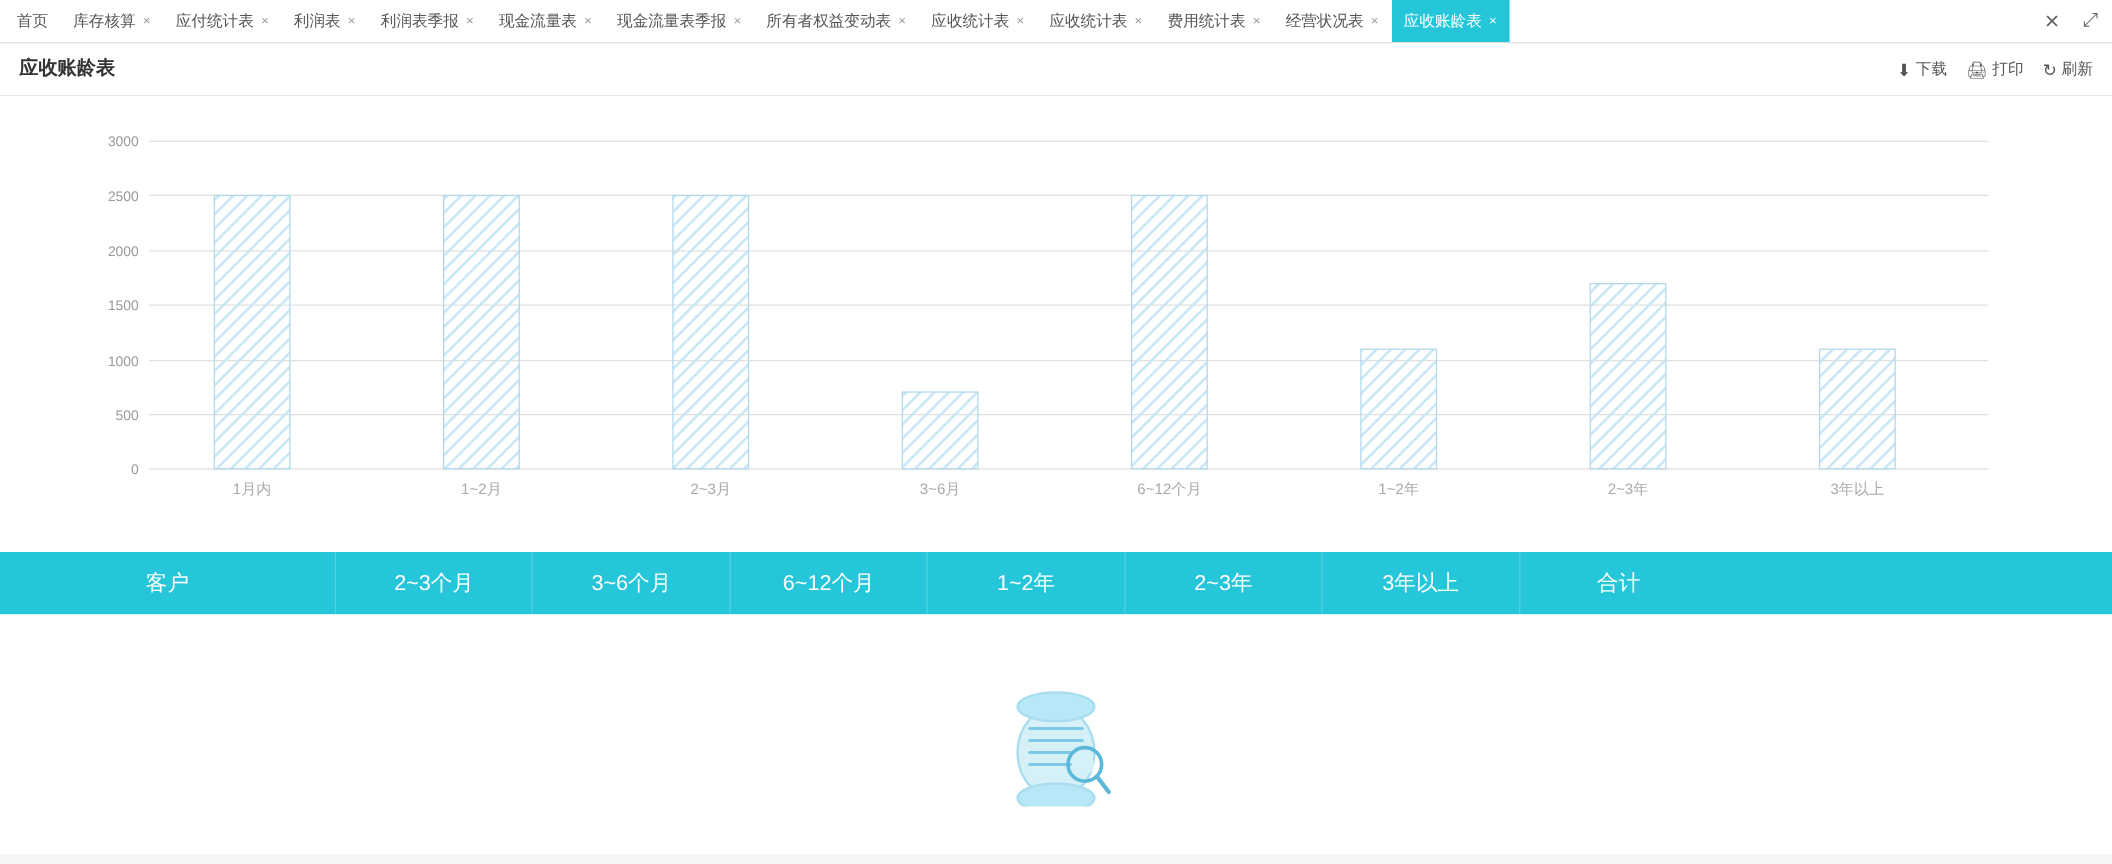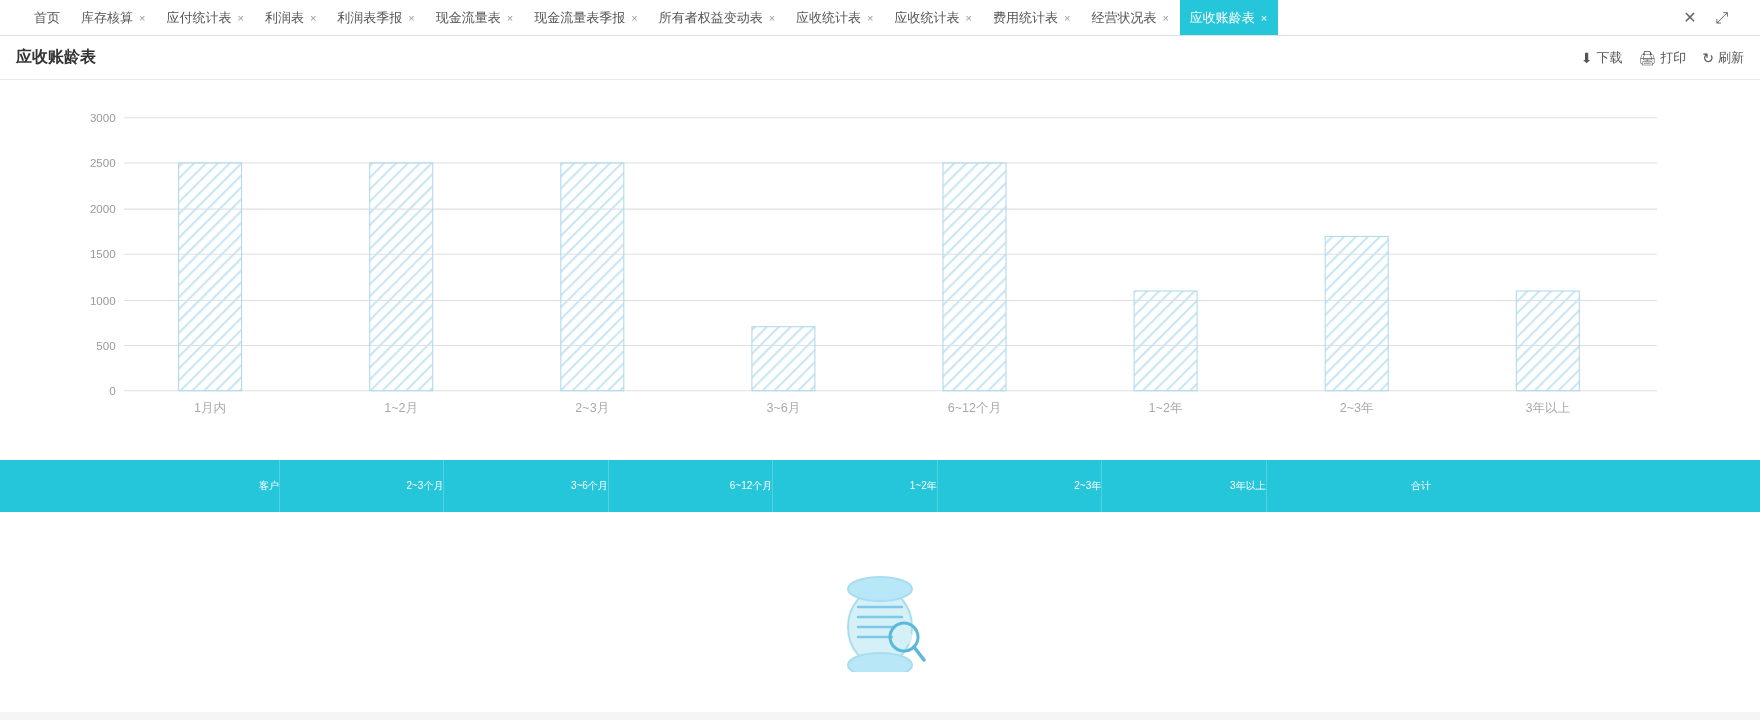--- a/index.html
+++ b/index.html
@@ -5,21 +5,21 @@
     * { margin: 0; padding: 0; box-sizing: border-box; }
     body { font-family: 'Microsoft YaHei', Arial, sans-serif; font-size: 13px; background: #f5f5f5; color: #333; overflow-x: hidden; }
 
     
     .tab-bar {
       display: flex;
       align-items: center;
       background: #fff;
       border-bottom: 1px solid #e0e0e0;
       height: 36px;
-      padding: 0 24px;
+      padding: 0 4px;
       overflow-x: auto;
       white-space: nowrap;
       position: relative;
     }
     .tab-bar::-webkit-scrollbar { display: none; }
     .tab-item {
       display: inline-flex;
       align-items: center;
       padding: 0 10px;
       height: 36px;
@@ -107,22 +107,22 @@
     .table-header {
       display: grid;
       grid-template-columns: 280px 1fr 1fr 1fr 1fr 1fr 1fr 1fr 1fr 1fr;
       background: #26c6da;
       color: #fff;
       height: 52px;
     }
     .table-header-cell {
       display: flex;
       align-items: center;
-      justify-content: flex-end;
-      font-size: 10px;
+      justify-content: center;
+      font-size: 18px;
       font-weight: 500;
       border-right: 1px solid rgba(255,255,255,0.2);
     }
     .table-header-cell:last-child { border-right: none; }
 
     
     .empty-state {
       display: flex;
       flex-direction: column;
       align-items: center;

